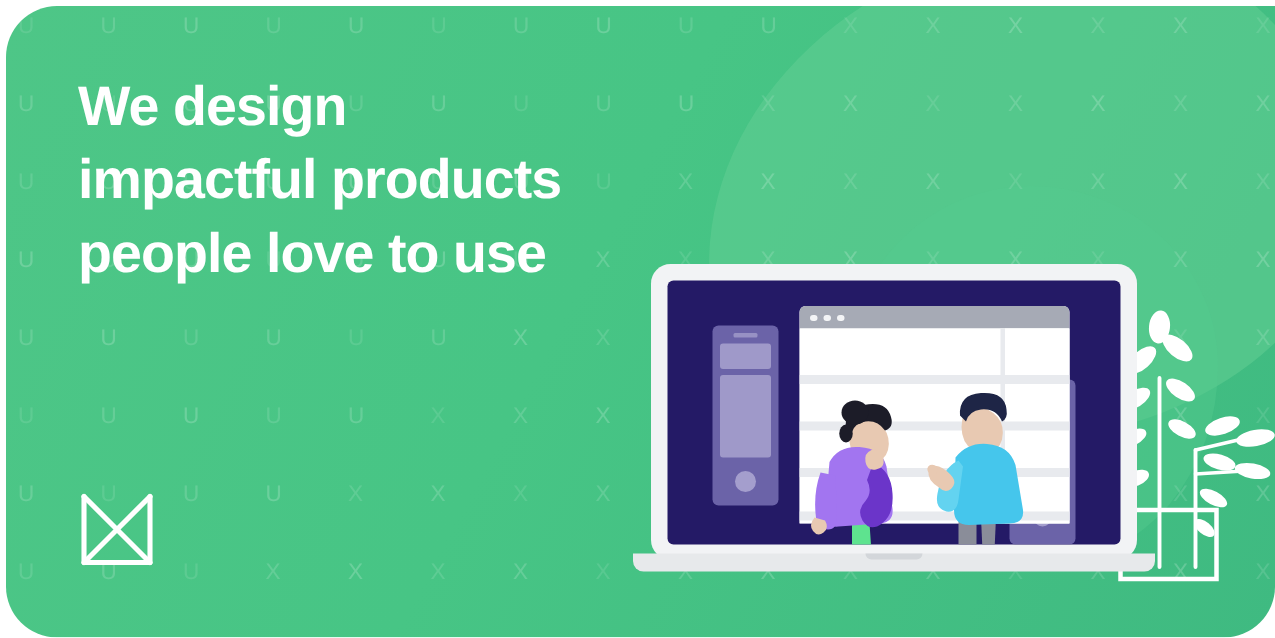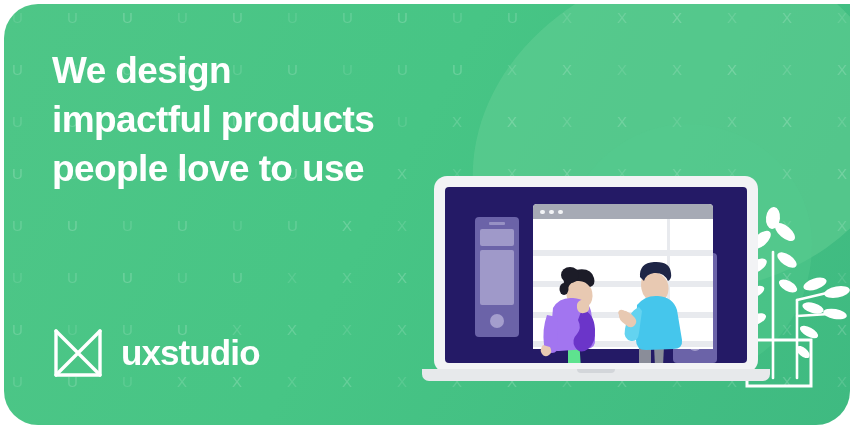--- a/index.html
+++ b/index.html
@@ -447,17 +447,16 @@
 people love to use</div>
 
     <div class="logo-row">
       <svg class="logo-mark" viewBox="0 0 52 52">
         <g fill="none" stroke="#ffffff" stroke-width="3.4" stroke-linejoin="round" stroke-linecap="round">
           <path d="M4 4 L4 48 L48 48 L48 4"></path>
           <path d="M4 4 L26 26 L4 48"></path>
           <path d="M48 4 L26 26 L48 48"></path>
         </g>
       </svg>
-      <span class="logo-text">uxstudio</span>
     </div>
 
   </div>
 </div>
 
 </body></html>

